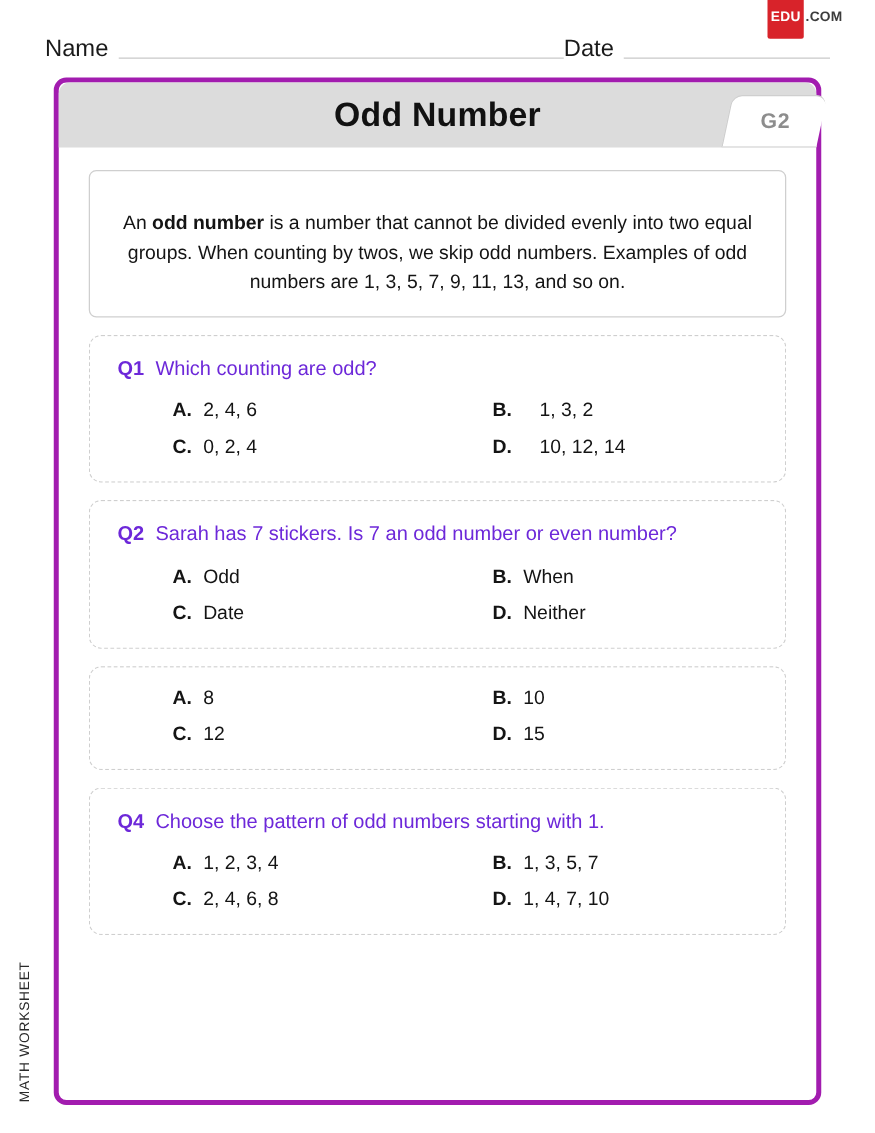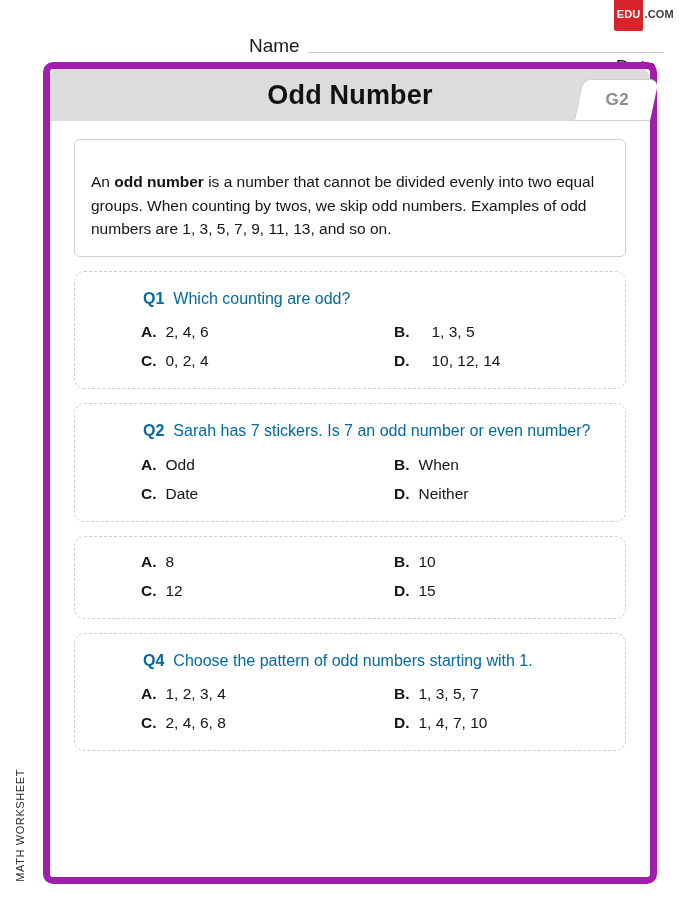--- a/index.html
+++ b/index.html
@@ -33,27 +33,26 @@
   }
   .brand .dotcom {
     color: #3c3c3c;
     margin-left: 1px;
     text-align: center;
   }
 
   
   .name-date {
     position: absolute;
-    top: 36px;
+    top: 23px;
     left: 36px;
     right: 36px;
     height: 28px;
     display: flex;
     align-items: flex-end;
-    flex-direction: column;
   }
   .nd-field {
     display: flex;
     align-items: flex-end;
   }
   .nd-field.name { width: 415px; }
   .nd-field.date { flex: 1; text-align: right; }
   .nd-label {
     font-size: 19px;
     color: #1a1a1a;
@@ -68,24 +67,25 @@
     margin-bottom: 4px;
   }
 
   
   .sheet {
     position: absolute;
     top: 62px;
     left: 43px;
     width: 614px;
     height: 822px;
-    border: 7px solid #a21caf;
+    border: 4px solid #a21caf;
     border-radius: 10px;
     background: #ffffff;
     box-sizing: border-box;
+    text-align: center;
   }
 
   
   .title-bar {
     position: relative;
     height: 52px;
     background: #dcdcdc;
     border-radius: 9px 9px 0 0;
     display: flex;
     align-items: center;
@@ -142,23 +142,22 @@
     border: 1px dashed #cfcfcf;
     border-radius: 10px;
     padding: 16px 22px 18px 22px;
     margin-bottom: 14px;
     box-sizing: border-box;
   }
   .q-head {
     display: flex;
     align-items: baseline;
     font-size: 16px;
-    color: #0369a1;
+    color: #6d28d9;
     margin-bottom: 14px;
-    margin-left: 46px;
   }
   .q-num {
     font-weight: bold;
     margin-right: 9px;
     white-space: nowrap;
   }
   .q-text { line-height: 1.35; }
 
   .options {
     display: grid;
@@ -244,21 +243,21 @@
         <span class="q-num">Q1</span>
         <span class="q-text">Which counting are odd?</span>
       </div>
       <div class="options">
         <div class="opt opt-a">
           <span class="opt-letter">A.</span>
           <span class="opt-text">2, 4, 6</span>
         </div>
         <div class="opt opt-b">
           <span class="opt-letter">B.</span>
-          <span class="opt-text">1, 3, 5</span>
+          <span class="opt-text">1, 3, 2</span>
         </div>
         <div class="opt opt-c">
           <span class="opt-letter">C.</span>
           <span class="opt-text">0, 2, 4</span>
         </div>
         <div class="opt opt-d">
           <span class="opt-letter">D.</span>
           <span class="opt-text">10, 12, 14</span>
         </div>
       </div>

